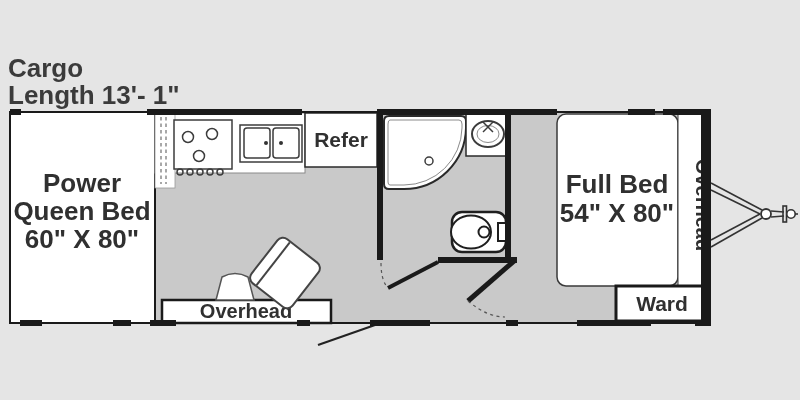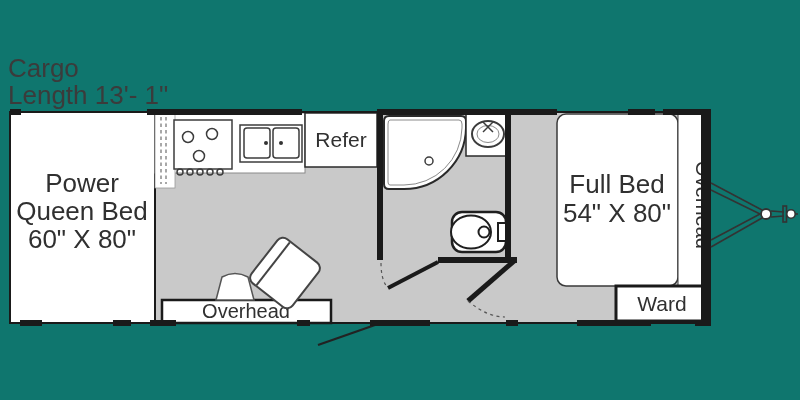--- a/index.html
+++ b/index.html
@@ -1,20 +1,20 @@
 <!DOCTYPE html>
 <html style="--floor: #c9c9c9; --wall: #1a1a1a; --text: #303030; --title: #3b3b3b; --fixture: #3c3c3c;"><head>
 <meta charset="utf-8">
 <style>
   :root{
     --floor:#c9c9c9; --wall:#1a1a1a; --text:#303030; --title:#3b3b3b; --fixture:#3c3c3c;
   }
   html,body{margin:0;padding:0;background:#fff;}
-  .page{position:relative;width:800px;height:400px;background:#0f766e;overflow:hidden;
-        font-family:"Liberation Sans",sans-serif;}
+  .page{position:relative;width:800px;height:400px;background:#e5e5e5;overflow:hidden;
+        font-family:"Liberation Sans",sans-serif;font-weight:bold;}
   svg{display:block}
   .wallfill{fill:var(--wall);}
   .outline{fill:none;stroke:var(--wall);stroke-width:2;}
   .room{fill:#ffffff;stroke:var(--wall);stroke-width:2;}
   .fixture{fill:#ffffff;stroke:var(--fixture);stroke-width:1.5;}
   .fixline{fill:none;stroke:var(--fixture);stroke-width:1.5;}
   .thinline{fill:none;stroke:#8a8a8a;stroke-width:1;}
   .dashline{fill:none;stroke:#6f6f6f;stroke-width:1.2;stroke-dasharray:3.5 3;}
   .doorleaf{stroke:var(--wall);stroke-width:4;fill:none;}
   .angwall{stroke:var(--wall);stroke-width:5;fill:none;}

